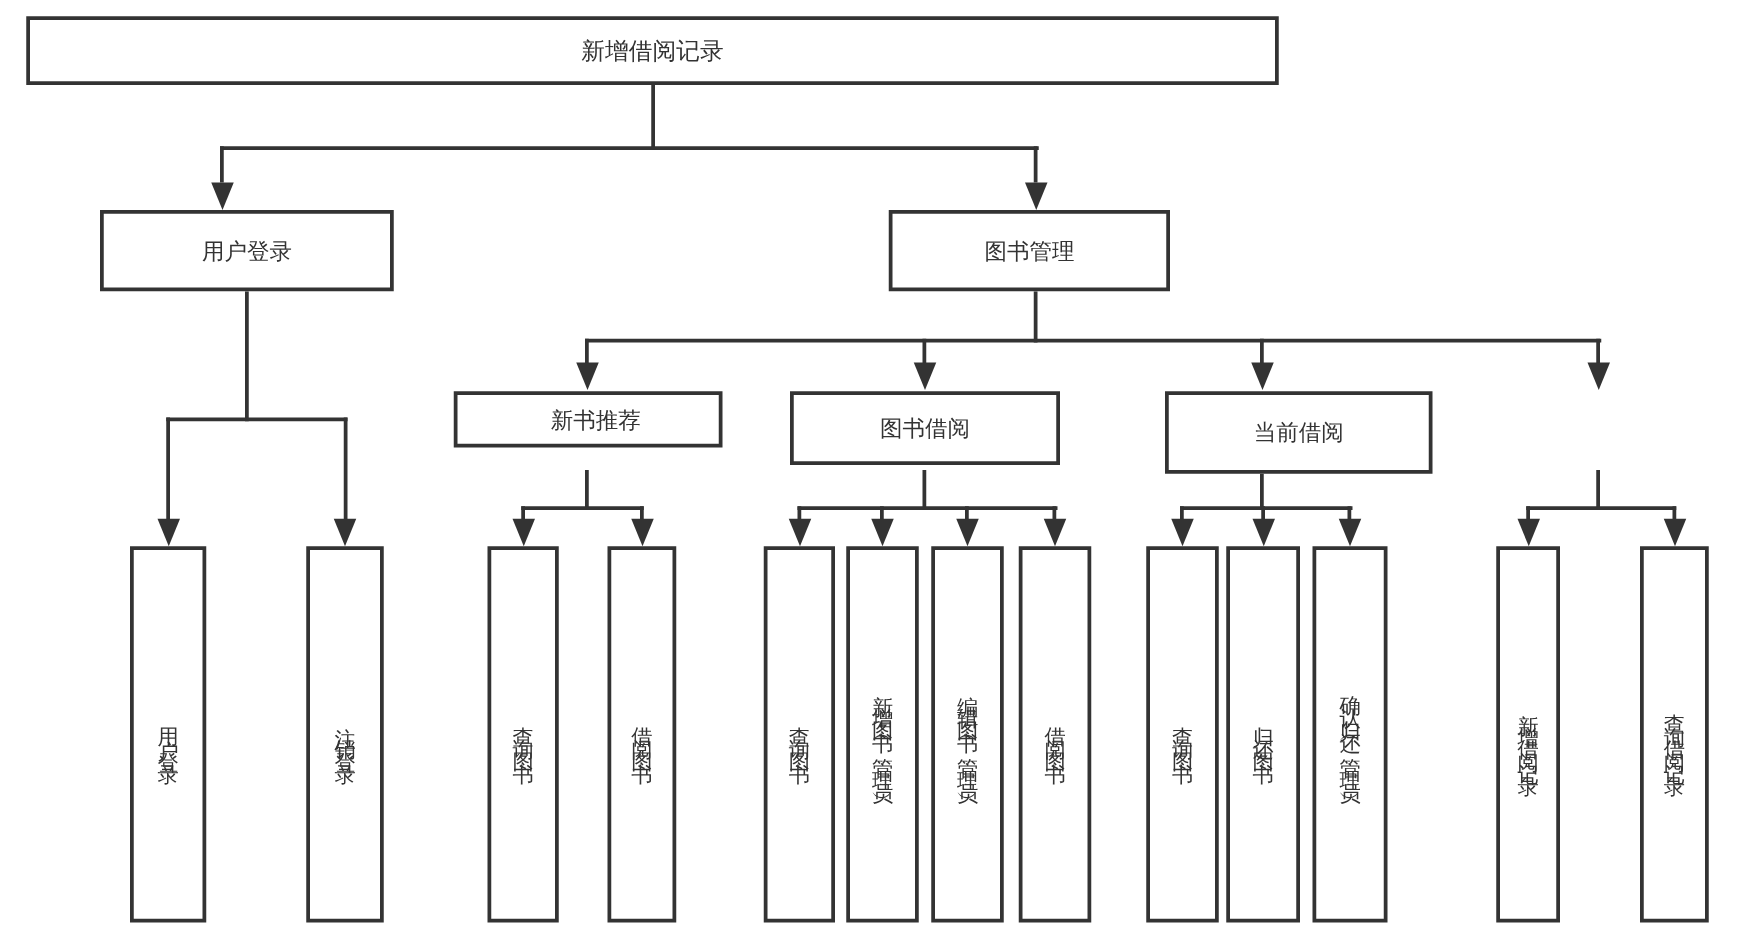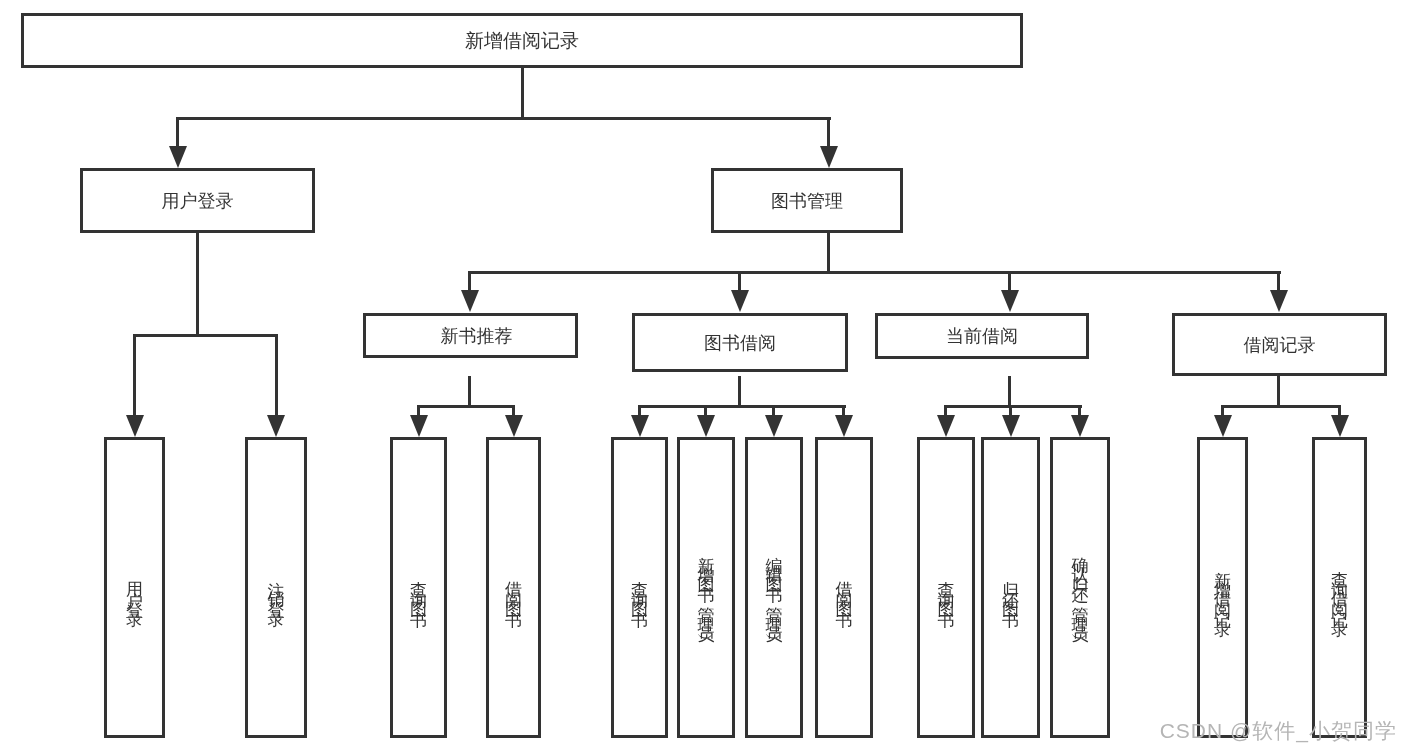--- a/index.html
+++ b/index.html
@@ -73,21 +73,21 @@
   <div class="vline" style="left:521px;top:67px;height:52px;"></div>
   <div class="hline" style="left:176px;top:117px;width:655px;"></div>
   <div class="vline" style="left:176px;top:117px;height:29px;"></div>
   <div class="arrow" style="left:169px;top:146px;"></div>
   <div class="vline" style="left:827px;top:117px;height:29px;"></div>
   <div class="arrow" style="left:820px;top:146px;"></div>
 
   <div class="box" style="left:80px;top:168px;width:235px;height:65px;">
     <span>用户登录</span>
   </div>
-  <div class="box" style="left:711px;top:168px;width:192px;height:65px;font-family:Liberation Mono, monospace;">
+  <div class="box" style="left:711px;top:168px;width:225px;height:65px;font-family:Liberation Mono, monospace;">
     <span>图书管理</span>
   </div>
 
   <div class="vline" style="left:196px;top:233px;height:104px;"></div>
   <div class="hline" style="left:133px;top:334px;width:145px;"></div>
   <div class="vline" style="left:133px;top:334px;height:83px;"></div>
   <div class="arrow" style="left:126px;top:415px;"></div>
   <div class="vline" style="left:275px;top:334px;height:83px;"></div>
   <div class="arrow" style="left:267px;top:415px;"></div>
 
@@ -101,25 +101,22 @@
   <div class="arrow" style="left:1001px;top:290px;"></div>
   <div class="vline" style="left:1277px;top:271px;height:21px;"></div>
   <div class="arrow" style="left:1270px;top:290px;"></div>
 
   <div class="box" style="left:363px;top:313px;width:215px;height:45px;padding-left:12px;">
     <span>新书推荐</span>
   </div>
   <div class="box" style="left:632px;top:313px;width:216px;height:59px;">
     <span>图书借阅</span>
   </div>
-  <div class="box" style="left:875px;top:313px;width:214px;height:46px;">
+  <div class="box" style="left:932px;top:313px;width:214px;height:66px;">
     <span>当前借阅</span>
-  </div>
-  <div class="box" style="left:1172px;top:313px;width:215px;height:63px;">
-    <span>借阅记录</span>
   </div>
 
   <div class="vline" style="left:468px;top:376px;height:31px;"></div>
   <div class="hline" style="left:417px;top:405px;width:98px;"></div>
   <div class="vline" style="left:417px;top:405px;height:12px;"></div>
   <div class="arrow" style="left:410px;top:415px;"></div>
   <div class="vline" style="left:512px;top:405px;height:12px;"></div>
   <div class="arrow" style="left:505px;top:415px;"></div>
 
   <div class="vline" style="left:738px;top:376px;height:31px;"></div>
@@ -186,15 +183,14 @@
     <span class="vtext">确认归还（管理员）</span>
   </div>
 
   <div class="leaf" style="left:1197px;top:437px;width:51px;height:301px;">
     <span class="vtext">新增借阅记录</span>
   </div>
   <div class="leaf" style="left:1312px;top:437px;width:55px;height:301px;">
     <span class="vtext">查询借阅记录</span>
   </div>
 
-  <div class="watermark">CSDN @软件_小贺同学</div>
 
 </div>
 
 </body></html>

